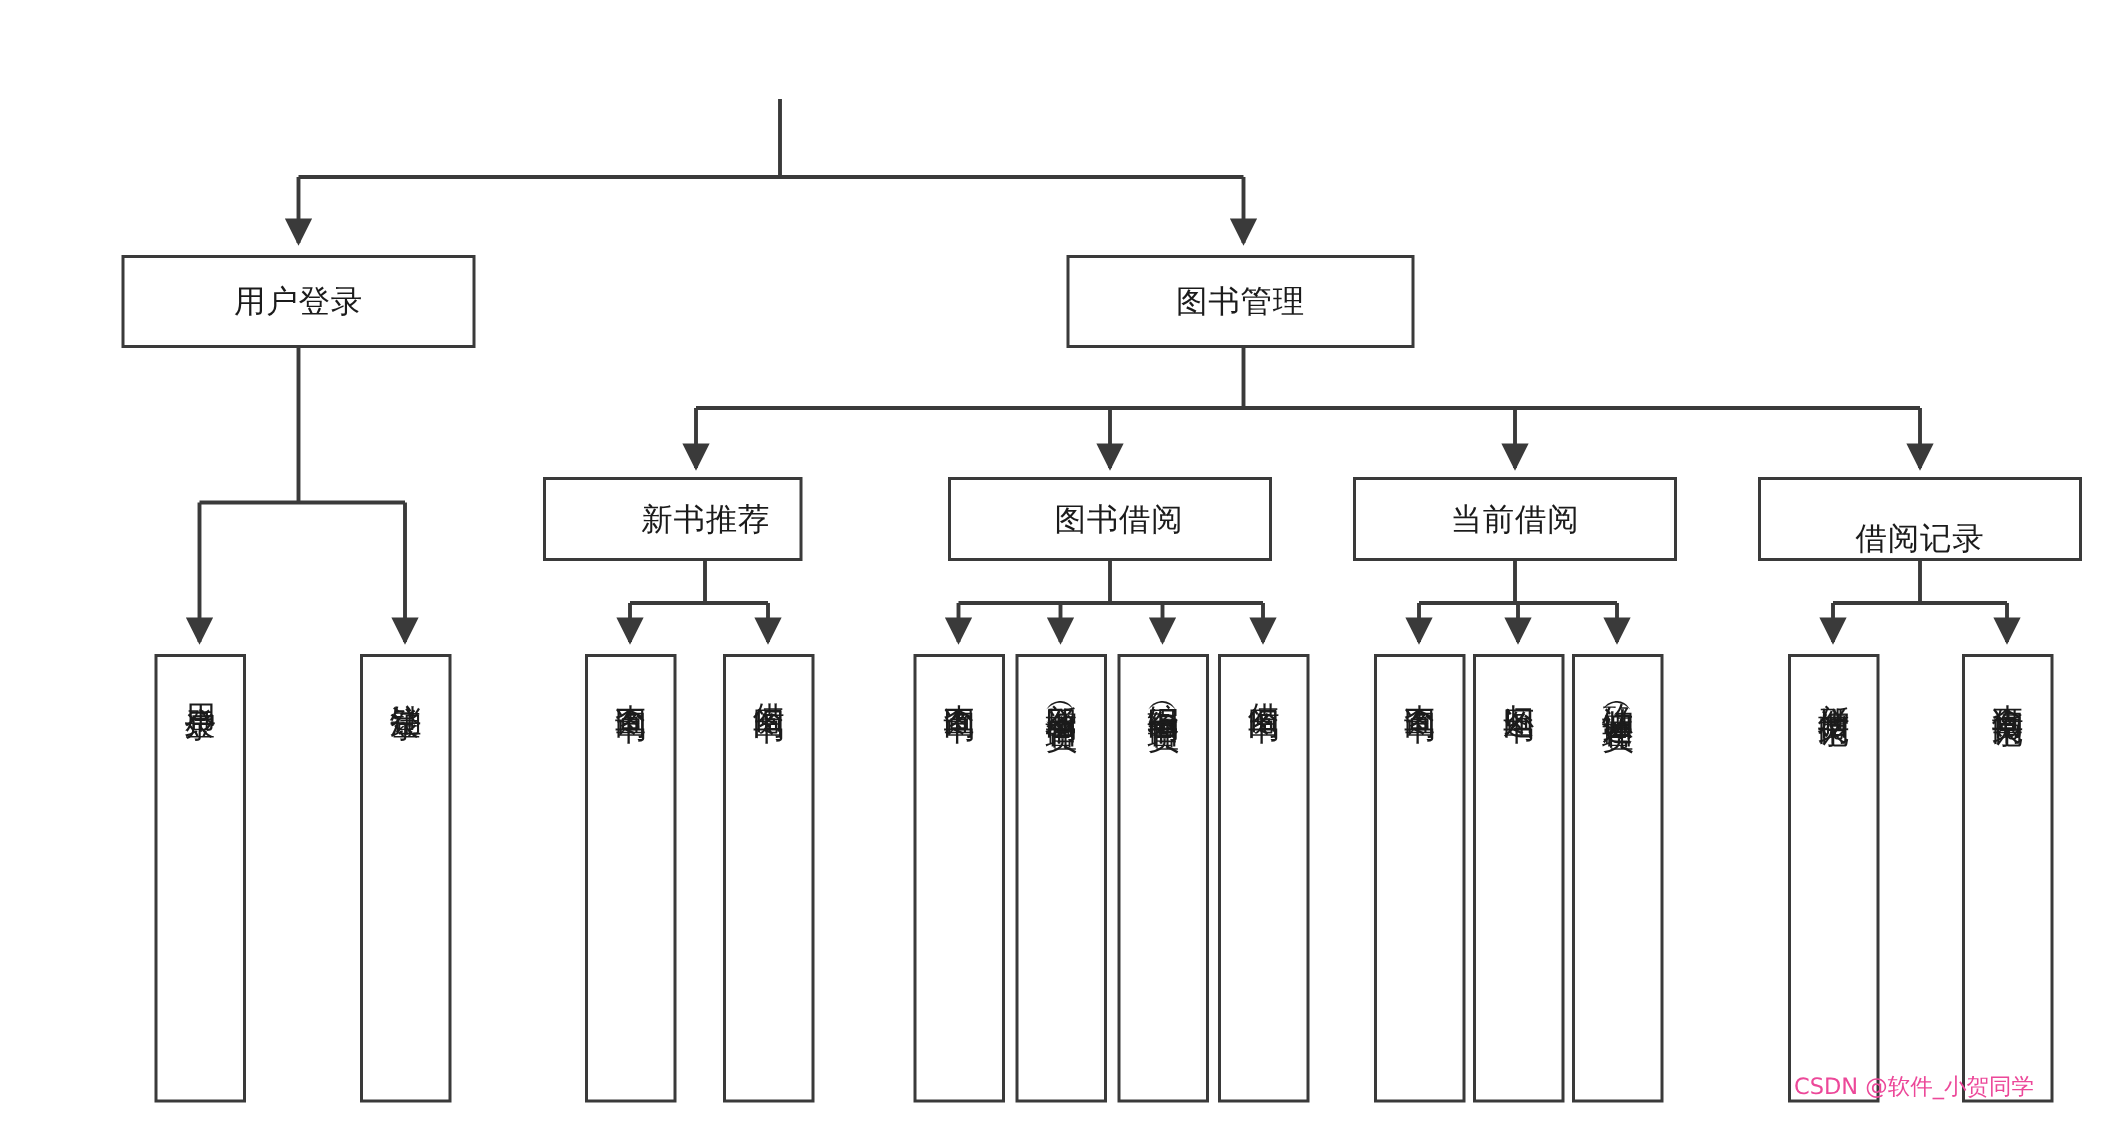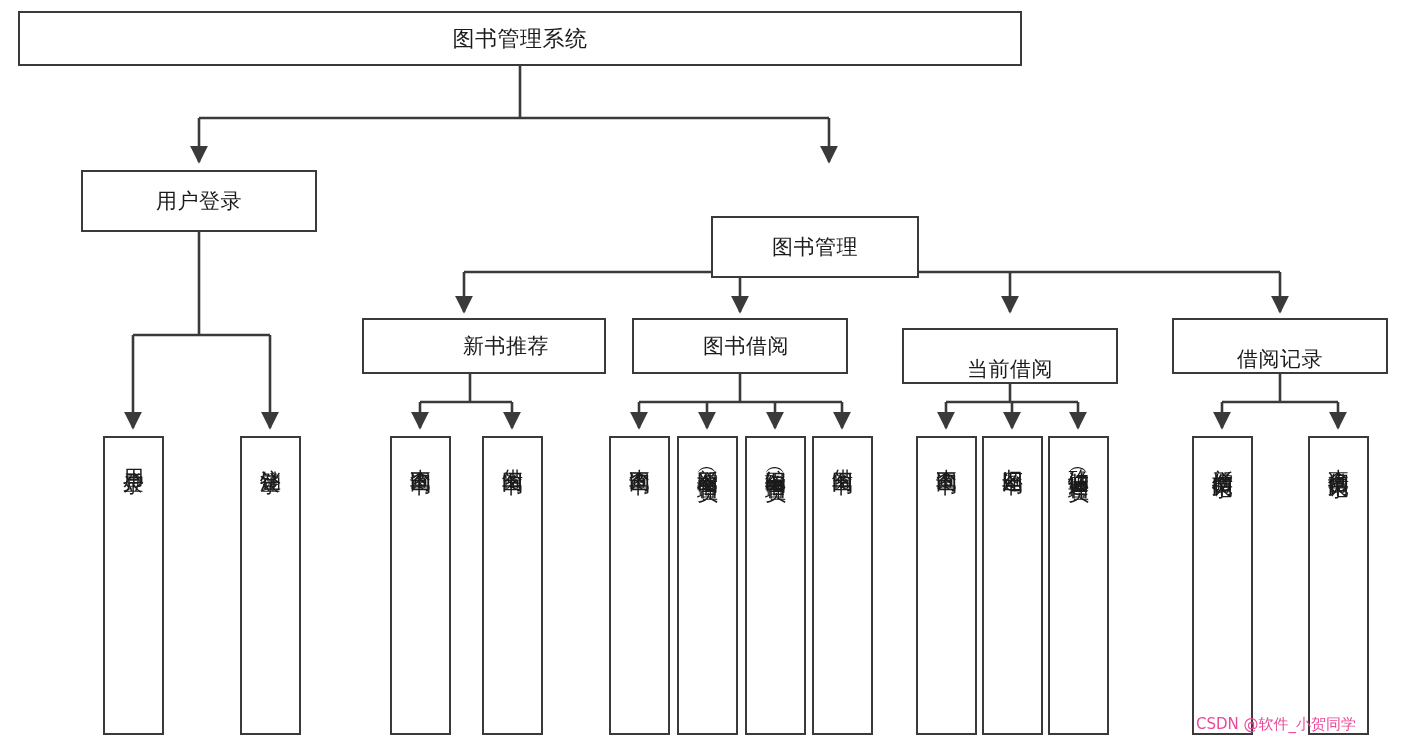--- a/index.html
+++ b/index.html
@@ -114,38 +114,35 @@
       <path d="M 1012 402 L 1012 428" marker-end="url(#arrow)"></path>
       <path d="M 1078 402 L 1078 428" marker-end="url(#arrow)"></path>
 
       <path d="M 1280 374 L 1280 402"></path>
       <path d="M 1222 402 L 1338 402"></path>
       <path d="M 1222 402 L 1222 428" marker-end="url(#arrow)"></path>
       <path d="M 1338 402 L 1338 428" marker-end="url(#arrow)"></path>
     </g>
   </svg>
 
-  <div class="node horizontal root" style="left:18px; top:11px; width:1004px; height:55px;">
-    <span class="label">图书管理系统</span>
-  </div>
 
   <div class="node horizontal" style="left:81px; top:170px; width:236px; height:62px;">
     <span class="label">用户登录</span>
   </div>
-  <div class="node horizontal" style="left:711px; top:170px; width:208px; height:62px;margin-top:46px;">
+  <div class="node horizontal" style="left:711px; top:170px; width:232px; height:62px;">
     <span class="label">图书管理</span>
   </div>
 
-  <div class="node horizontal" style="left:362px; top:318px; width:244px; height:56px;padding-left:44px;">
+  <div class="node horizontal" style="left:362px; top:318px; width:173px; height:56px;padding-left:44px;">
     <span class="label">新书推荐</span>
   </div>
   <div class="node horizontal" style="left:632px; top:318px; width:216px; height:56px;padding-left:12px;">
     <span class="label">图书借阅</span>
   </div>
-  <div class="node horizontal" style="left:902px; top:328px; width:216px; height:56px;align-items:flex-end;">
+  <div class="node horizontal" style="left:902px; top:318px; width:216px; height:56px;">
     <span class="label">当前借阅</span>
   </div>
   <div class="node horizontal" style="left:1172px; top:318px; width:216px; height:56px;align-items:flex-end;">
     <span class="label">借阅记录</span>
   </div>
 
   <div class="node vertical" style="left:103px; top:436px; width:61px; height:299px;">
     <span class="label">用户登录</span>
   </div>
   <div class="node vertical" style="left:240px; top:436px; width:61px; height:299px;">

